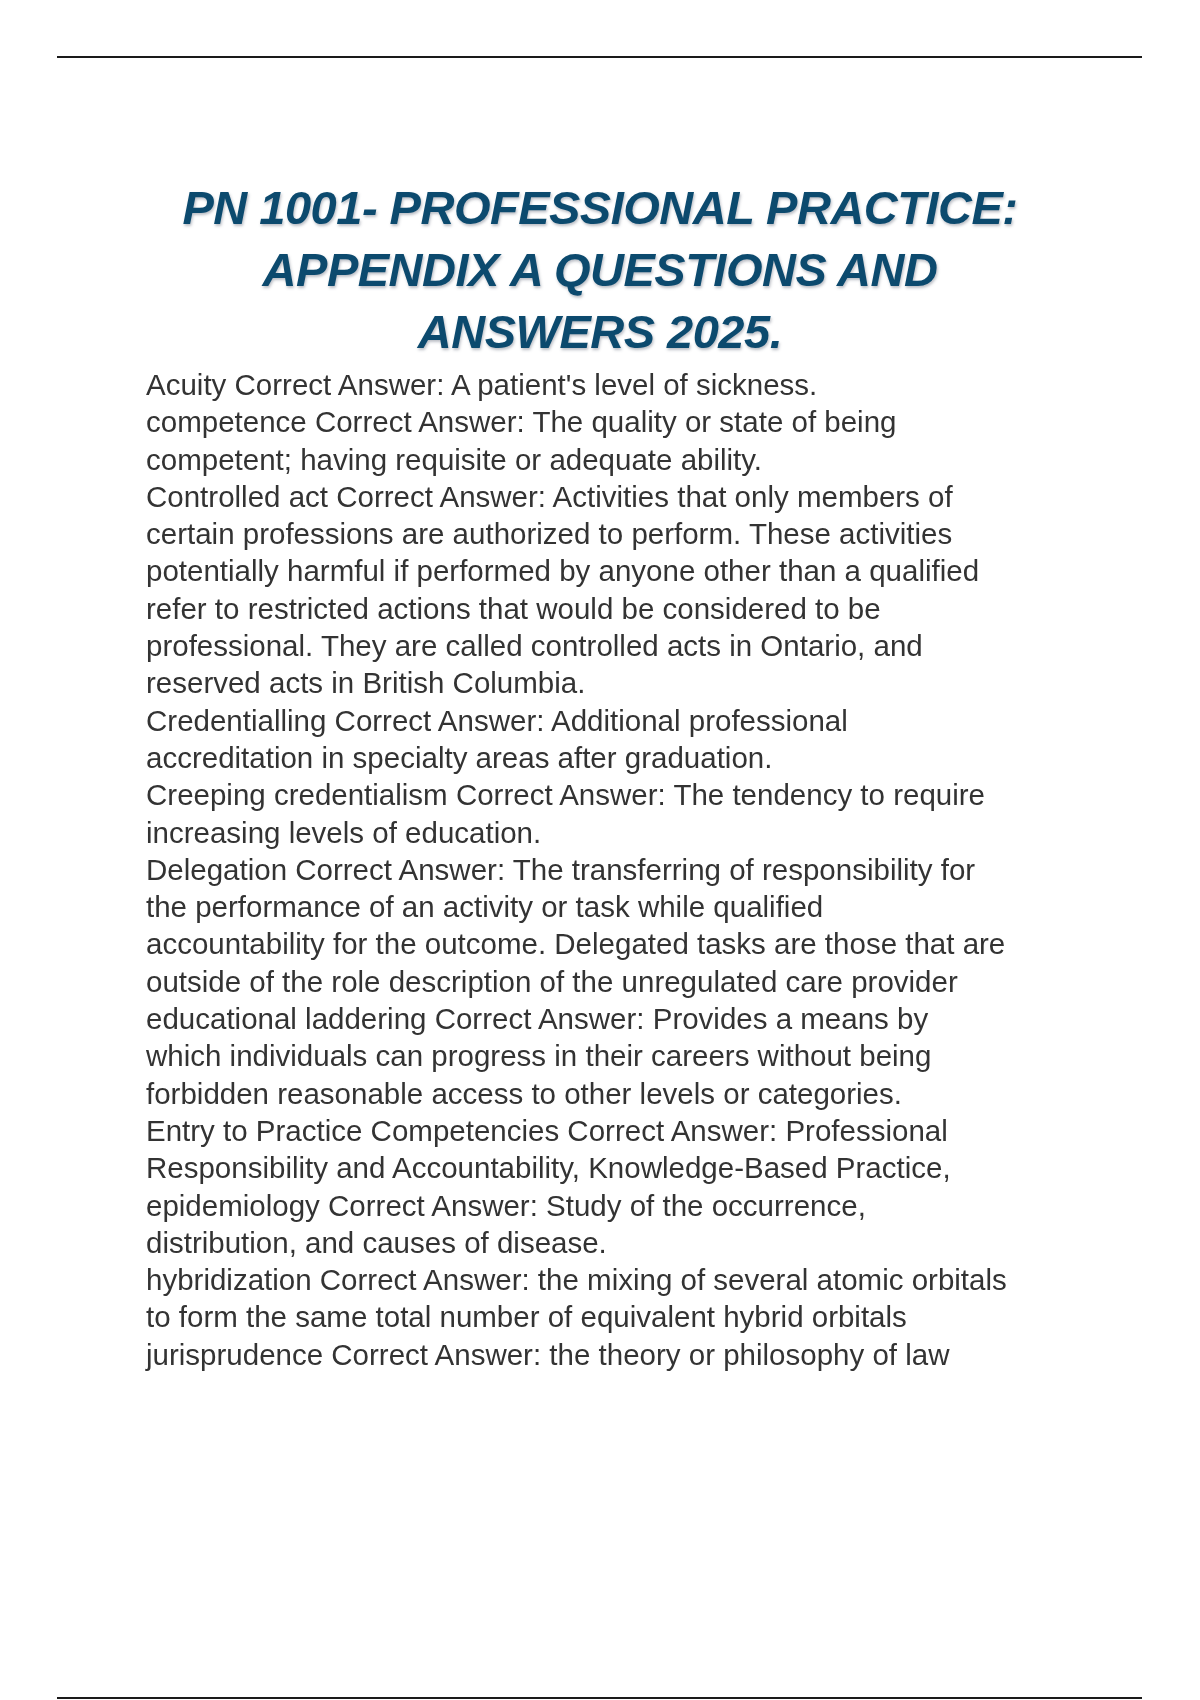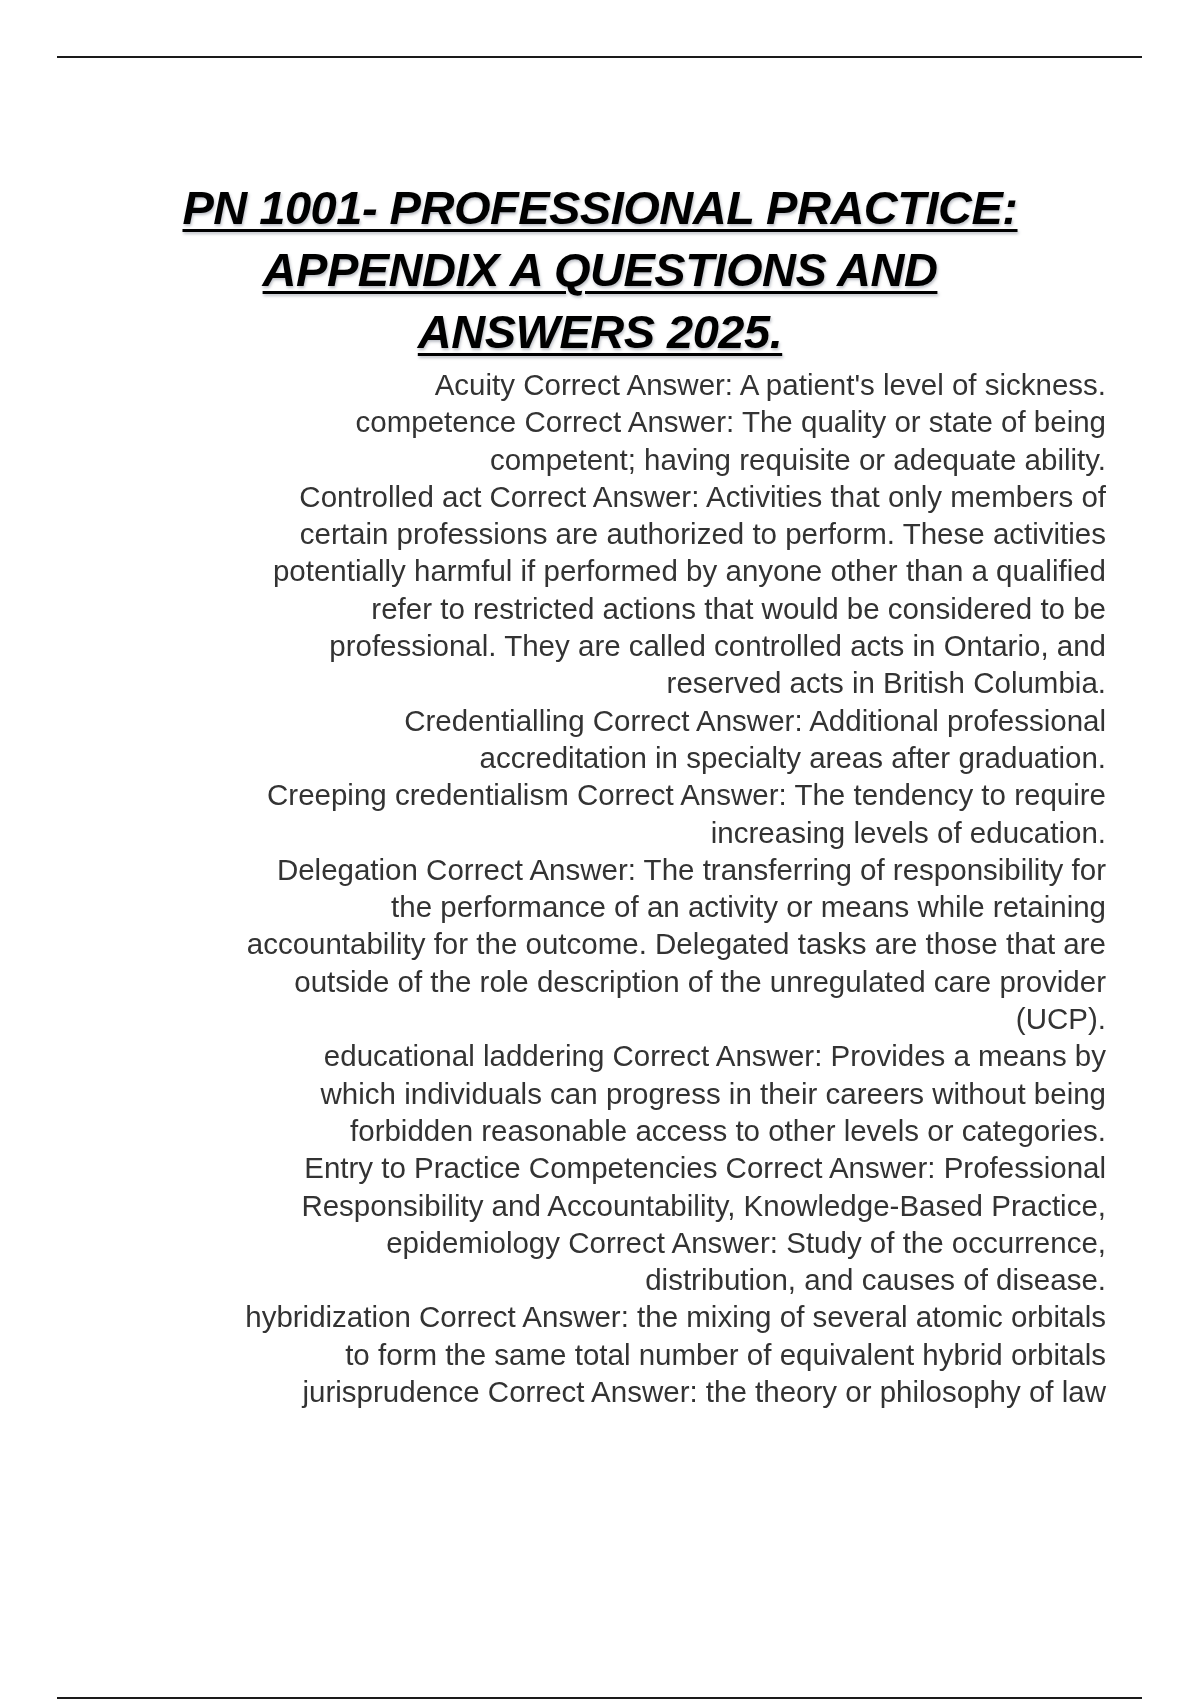--- a/index.html
+++ b/index.html
@@ -28,39 +28,37 @@
       position: absolute;
       top: 146px;
       left: 100px;
       width: 1000px;
       text-align: center;
       font-family: "Liberation Sans", sans-serif;
       font-weight: bold;
       font-style: italic;
       font-size: 47px;
       line-height: 62px;
-      color: #000000;
-      text-decoration: underline;
+      color: #0c4a6e;
       text-decoration-thickness: 3px;
       text-underline-offset: 5px;
       text-shadow: 1px 2px 3px rgba(60, 70, 90, 0.35);
       letter-spacing: -0.5px;
     }
     .title span { display: block; }
 
     .body-text {
       position: absolute;
       top: 366px;
       left: 146px;
       width: 960px;
       font-family: "Liberation Sans", sans-serif;
       font-size: 29.5px;
       line-height: 37.3px;
       color: #333333;
-      text-align: right;
     }
     .line {
       display: block;
       white-space: nowrap;
     }
   </style>
 </head>
 <body>
 
 <div class="rule top"></div>
@@ -79,24 +77,23 @@
   <span class="line">certain professions are authorized to perform. These activities</span>
   <span class="line">potentially harmful if performed by anyone other than a qualified</span>
   <span class="line">refer to restricted actions that would be considered to be</span>
   <span class="line">professional. They are called controlled acts in Ontario, and</span>
   <span class="line">reserved acts in British Columbia.</span>
   <span class="line">Credentialling Correct Answer: Additional professional</span>
   <span class="line">accreditation in specialty areas after graduation.</span>
   <span class="line">Creeping credentialism Correct Answer: The tendency to require</span>
   <span class="line">increasing levels of education.</span>
   <span class="line">Delegation Correct Answer: The transferring of responsibility for</span>
-  <span class="line">the performance of an activity or means while retaining</span>
+  <span class="line">the performance of an activity or task while qualified</span>
   <span class="line">accountability for the outcome. Delegated tasks are those that are</span>
   <span class="line">outside of the role description of the unregulated care provider</span>
-  <span class="line">(UCP).</span>
   <span class="line">educational laddering Correct Answer: Provides a means by</span>
   <span class="line">which individuals can progress in their careers without being</span>
   <span class="line">forbidden reasonable access to other levels or categories.</span>
   <span class="line">Entry to Practice Competencies Correct Answer: Professional</span>
   <span class="line">Responsibility and Accountability, Knowledge-Based Practice,</span>
   <span class="line">epidemiology Correct Answer: Study of the occurrence,</span>
   <span class="line">distribution, and causes of disease.</span>
   <span class="line">hybridization Correct Answer: the mixing of several atomic orbitals</span>
   <span class="line">to form the same total number of equivalent hybrid orbitals</span>
   <span class="line">jurisprudence Correct Answer: the theory or philosophy of law</span>

